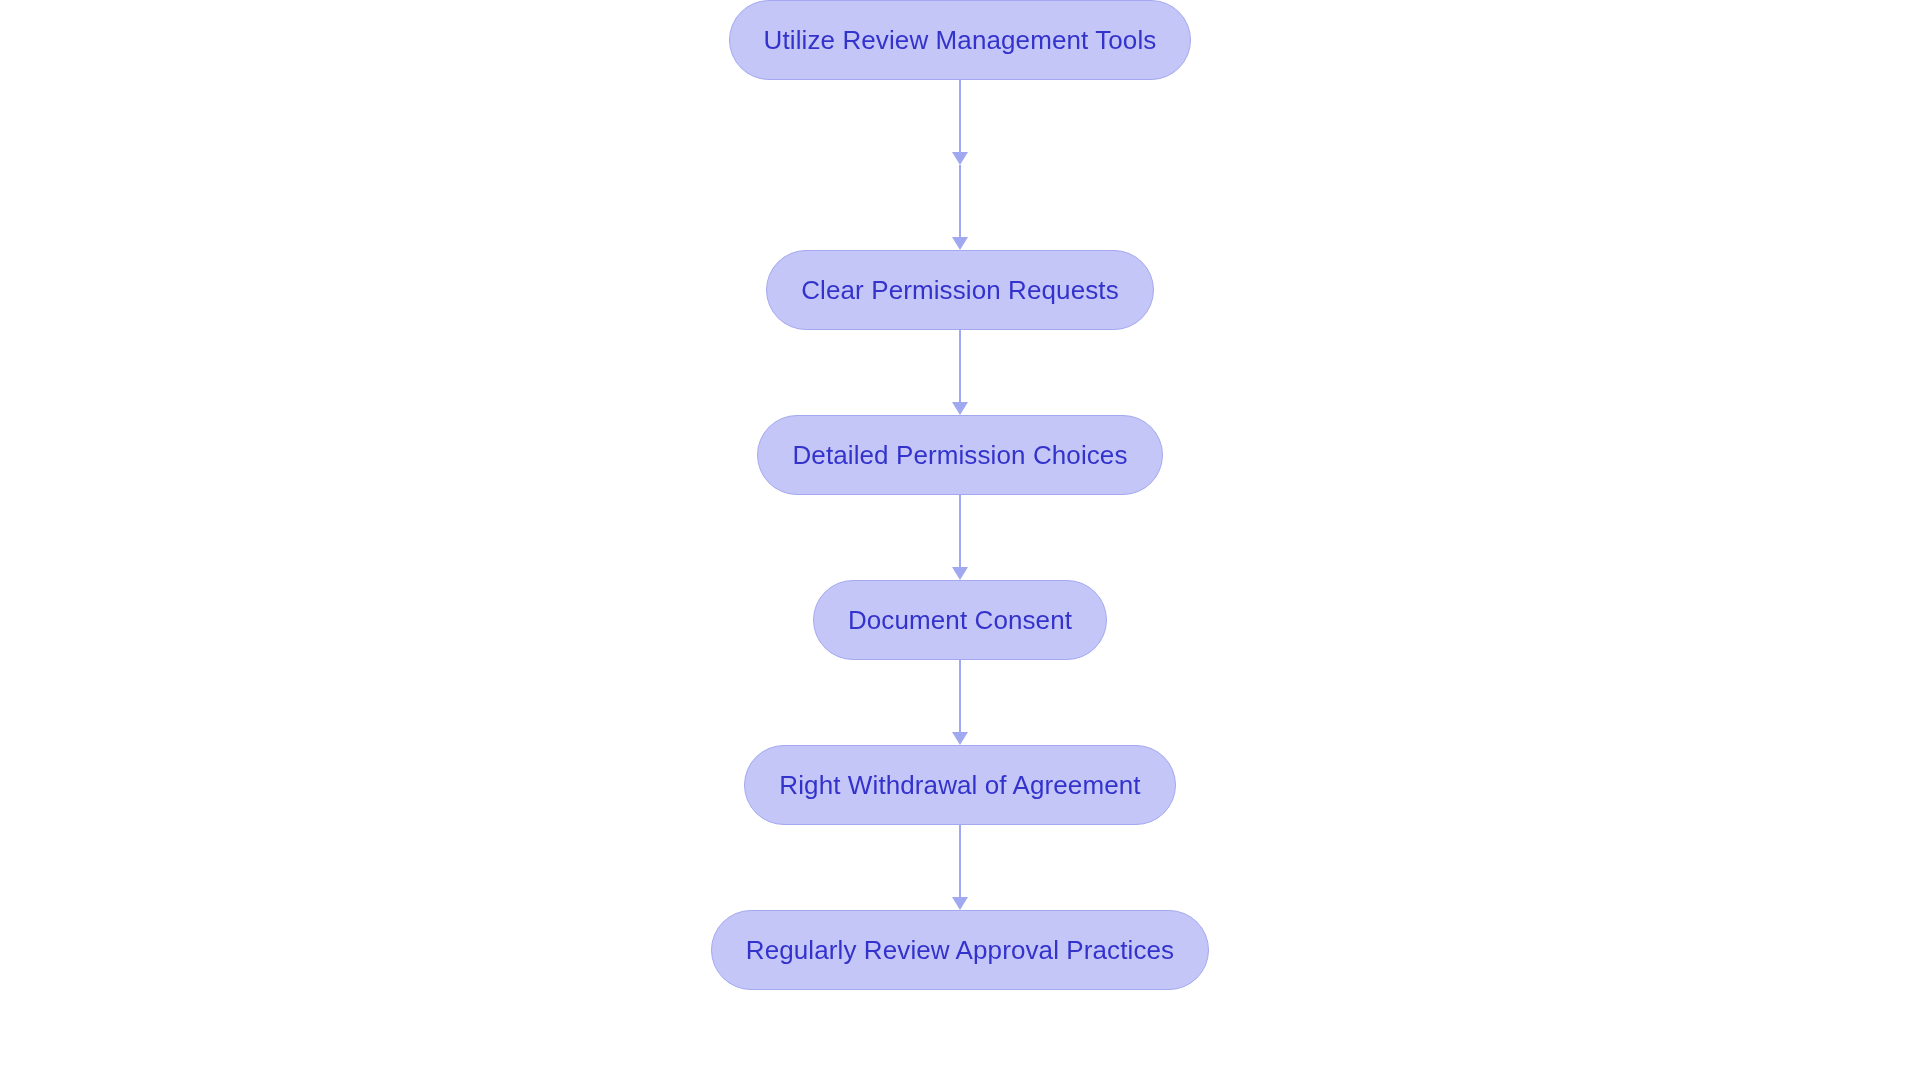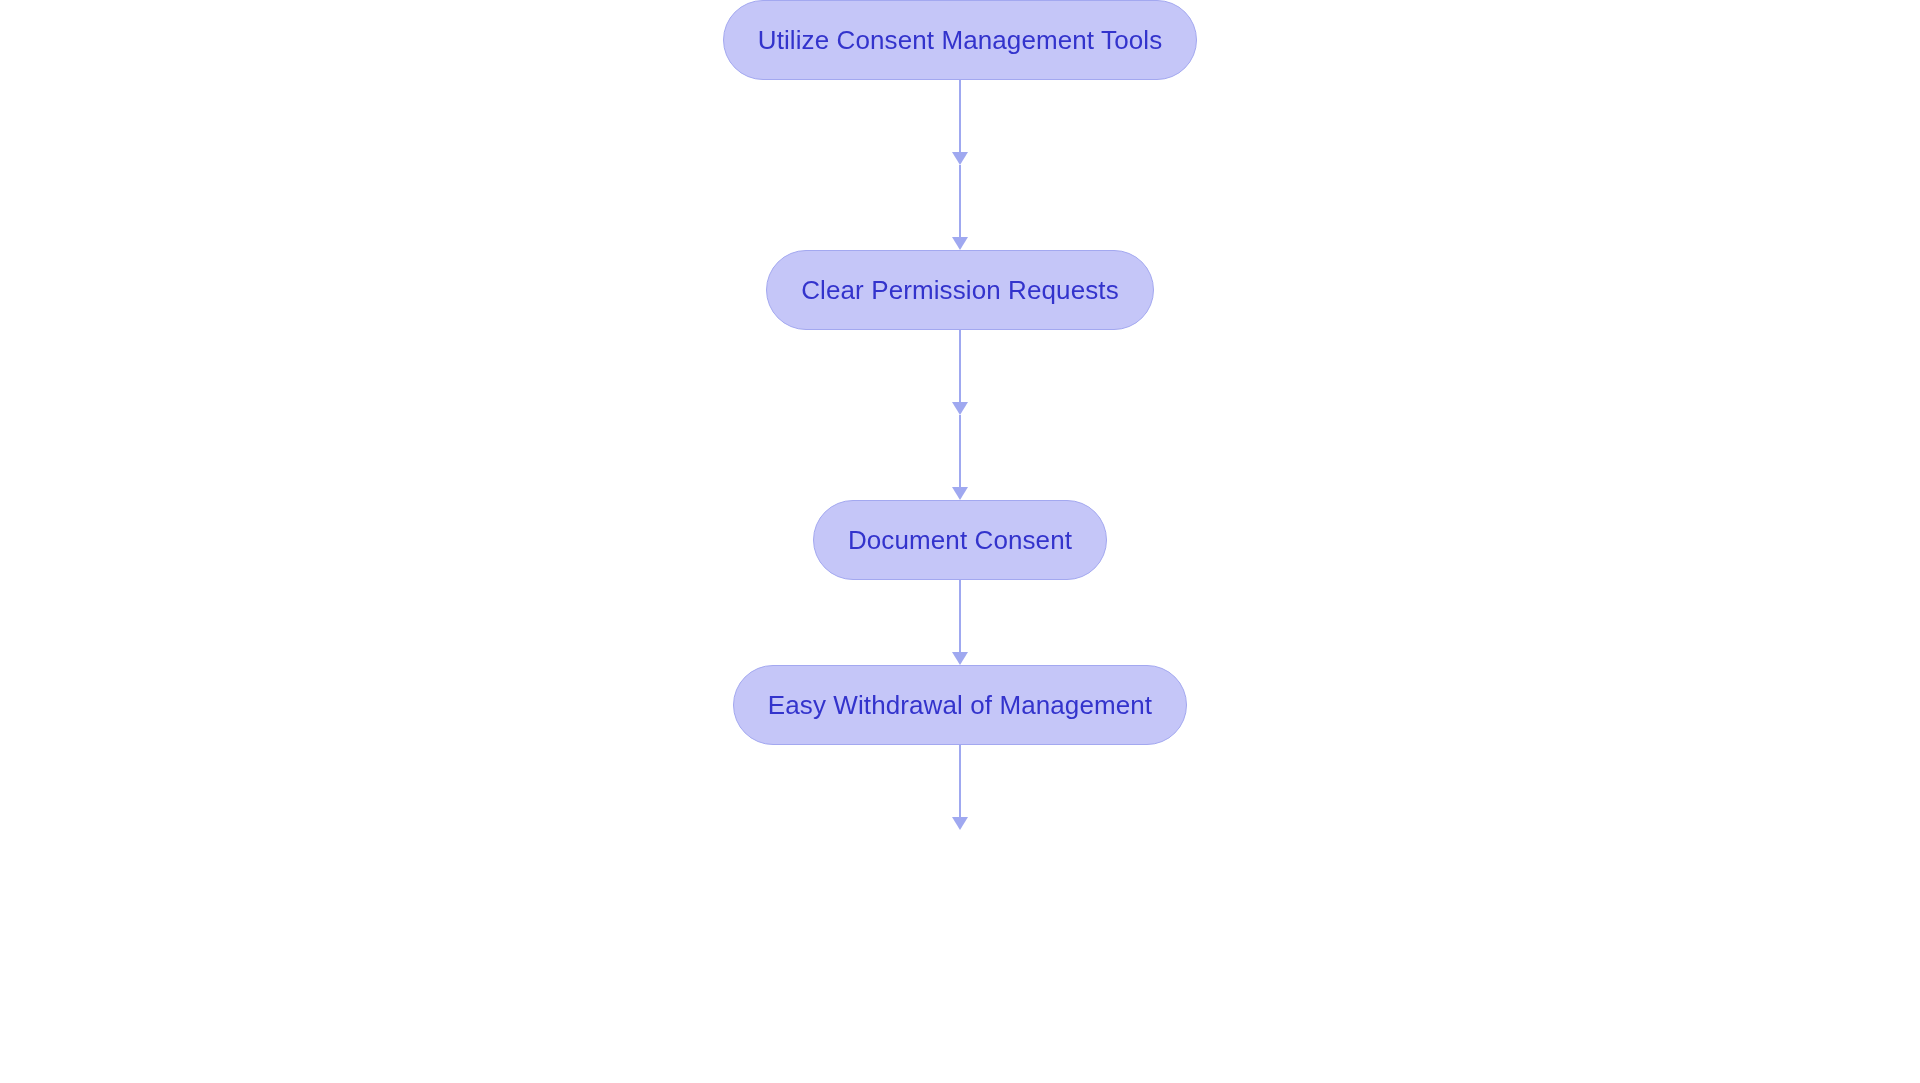--- a/index.html
+++ b/index.html
@@ -78,21 +78,21 @@
     margin-top: -1px;
   }
 </style>
 </head>
 <body>
 
 <div id="flowchart-canvas">
   <div class="flow-column">
 
     <div class="flow-node">
-      <span>Utilize Consent Management Tools</span>
+      <span>Utilize Review Management Tools</span>
     </div>
 
     <div class="flow-connector">
       <div class="connector-line"></div>
       <div class="connector-arrowhead"></div>
     </div>
 
 
     <div class="flow-connector">
       <div class="connector-line"></div>
@@ -101,39 +101,45 @@
 
     <div class="flow-node">
       <span>Clear Permission Requests</span>
     </div>
 
     <div class="flow-connector">
       <div class="connector-line"></div>
       <div class="connector-arrowhead"></div>
     </div>
 
+    <div class="flow-node">
+      <span>Detailed Permission Choices</span>
+    </div>
 
     <div class="flow-connector">
       <div class="connector-line"></div>
       <div class="connector-arrowhead"></div>
     </div>
 
     <div class="flow-node">
       <span>Document Consent</span>
     </div>
 
     <div class="flow-connector">
       <div class="connector-line"></div>
       <div class="connector-arrowhead"></div>
     </div>
 
     <div class="flow-node">
-      <span>Easy Withdrawal of Management</span>
+      <span>Right Withdrawal of Agreement</span>
     </div>
 
     <div class="flow-connector">
       <div class="connector-line"></div>
       <div class="connector-arrowhead"></div>
     </div>
 
+    <div class="flow-node">
+      <span>Regularly Review Approval Practices</span>
+    </div>
 
   </div>
 </div>
 
 </body></html>

